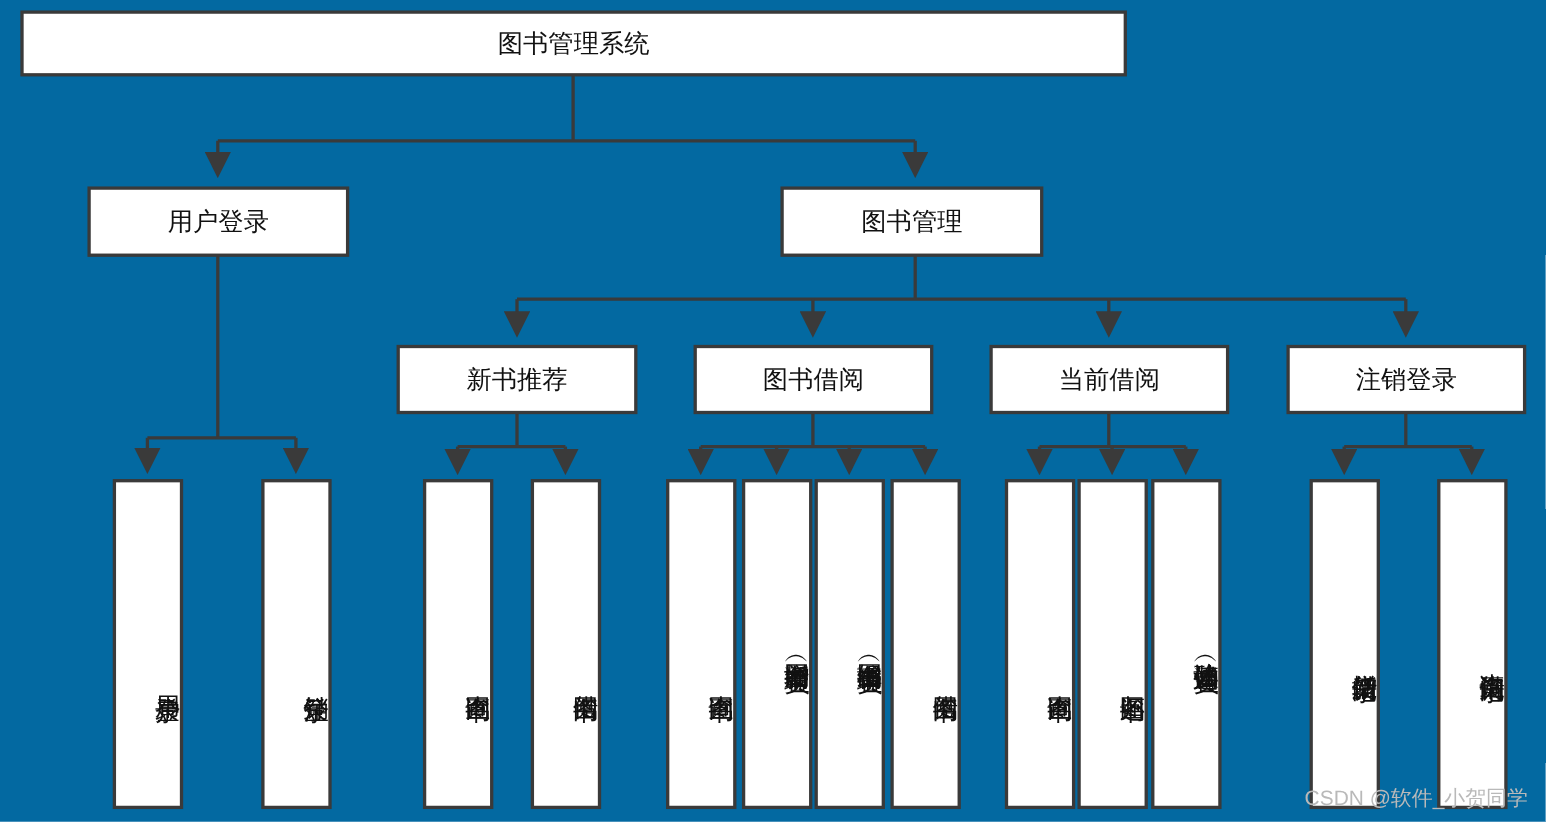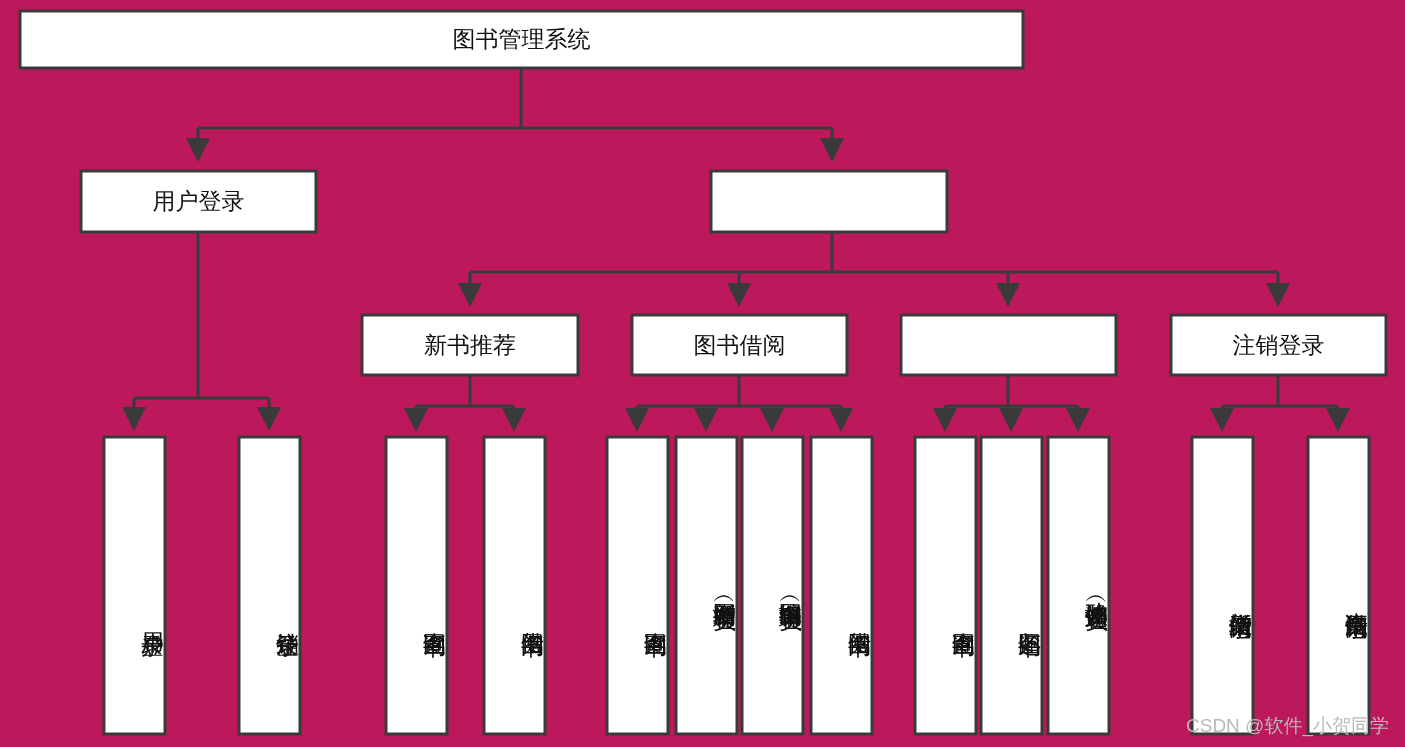--- a/index.html
+++ b/index.html
@@ -1,20 +1,20 @@
 <!DOCTYPE html>
 <html><head>
 <meta charset="utf-8">
 <style>
   html,body{margin:0;padding:0;background:#ffffff;}
   body{
     font-family:"Liberation Sans","DejaVu Sans",sans-serif;
     width:1405px;height:747px;overflow:hidden;
   }
-  #diagram-root{position:relative;width:1405px;height:747px;background:#be185d;}
+  #diagram-root{position:relative;width:1405px;height:747px;background:#0369a1;}
   svg{display:block;}
   .node-rect{fill:#ffffff;stroke:#3a3a3a;stroke-width:3;}
   .link{stroke:#3a3a3a;stroke-width:3;fill:none;stroke-linecap:butt;}
   .arrow-head{fill:#3a3a3a;stroke:none;}
   .vtext-wrap{
     position:absolute;
     display:flex;align-items:flex-start;justify-content:center;
     writing-mode:vertical-rl;
     text-orientation:upright;
     font-size:23px;line-height:1.08;color:#111;
@@ -128,23 +128,25 @@
     <rect class="node-rect" x="981" y="437" width="61" height="297"></rect>
     <rect class="node-rect" x="1048" y="437" width="61" height="297"></rect>
 
     <rect class="node-rect" x="1192" y="437" width="61" height="297"></rect>
     <rect class="node-rect" x="1308" y="437" width="61" height="297"></rect>
   </svg>
 
   <div class="htext-wrap" style="left:20px;top:11px;width:1003px;height:57px;">图书管理系统</div>
 
   <div class="htext-wrap" style="left:81px;top:171px;width:235px;height:61px;">用户登录</div>
+  <div class="htext-wrap" style="left:711px;top:171px;width:236px;height:61px;">图书管理</div>
 
   <div class="htext-wrap" style="left:632px;top:315px;width:215px;height:60px;">图书借阅</div>
   <div class="htext-wrap" style="left:362px;top:315px;width:216px;height:60px;">新书推荐</div>
+  <div class="htext-wrap" style="left:901px;top:315px;width:215px;height:60px;">当前借阅</div>
   <div class="htext-wrap" style="left:1171px;top:315px;width:215px;height:60px;">注销登录</div>
 
   <div class="vtext-wrap" style="left:104px;top:497px;width:61px;height:237px;">用户登录</div>
   <div class="vtext-wrap" style="left:239px;top:497px;width:61px;height:237px;">注销登录</div>
 
   <div class="vtext-wrap" style="left:386px;top:497px;width:61px;height:237px;">查询图书</div>
   <div class="vtext-wrap" style="left:484px;top:497px;width:61px;height:237px;">借阅图书</div>
 
   <div class="vtext-wrap" style="left:607px;top:497px;width:61px;height:237px;">查询图书</div>
   <div class="vtext-wrap" style="left:676px;top:443px;width:61px;height:291px;">新增图书（管理员）</div>

